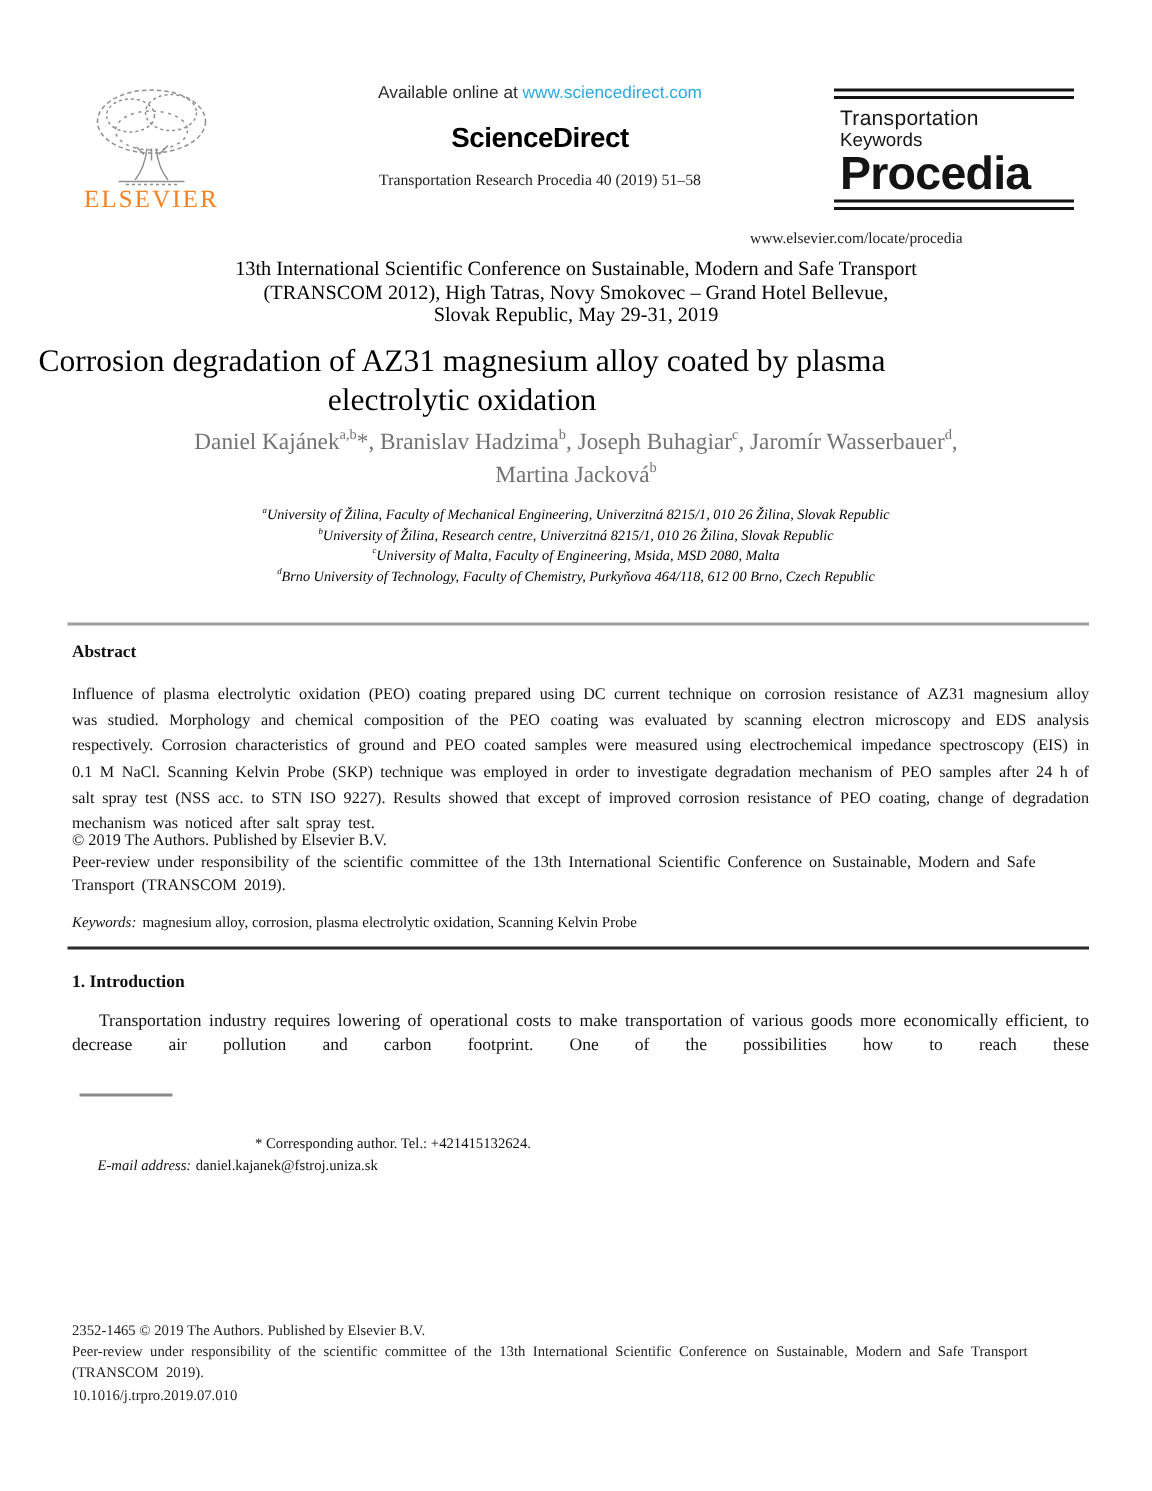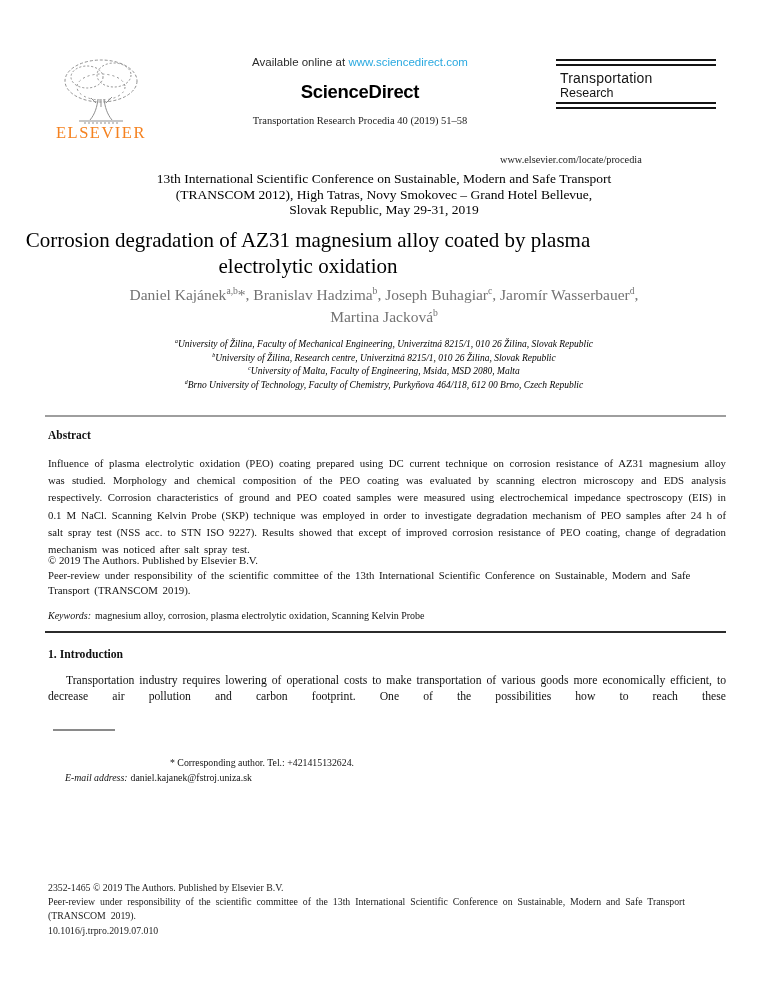--- a/index.html
+++ b/index.html
@@ -90,21 +90,22 @@
       <a class="sd-link" href="#">www.sciencedirect.com</a>
     </div>
     <div class="sd-wordmark">ScienceDirect</div>
     <div class="journal-ref">Transportation Research Procedia 40 (2019) 51–58</div>
   </div>
 
   <div class="procedia-box">
     <div class="rule2"></div>
     <div class="procedia-inner">
       <div class="proc-l1">Transportation</div>
-      <div class="proc-l2">Research</div>
+      <div class="proc-l2">Keywords</div>
+      <div class="proc-l3">Procedia</div>
     </div>
     <div class="rule2"></div>
   </div>
   <div class="procedia-url">www.elsevier.com/locate/procedia</div>
 
   <div class="conference">
     <div>13th International Scientific Conference on Sustainable, Modern and Safe Transport</div>
     <div>(TRANSCOM 2012), High Tatras, Novy Smokovec – Grand Hotel Bellevue,</div>
     <div>Slovak Republic, May 29-31, 2019</div>
   </div>

